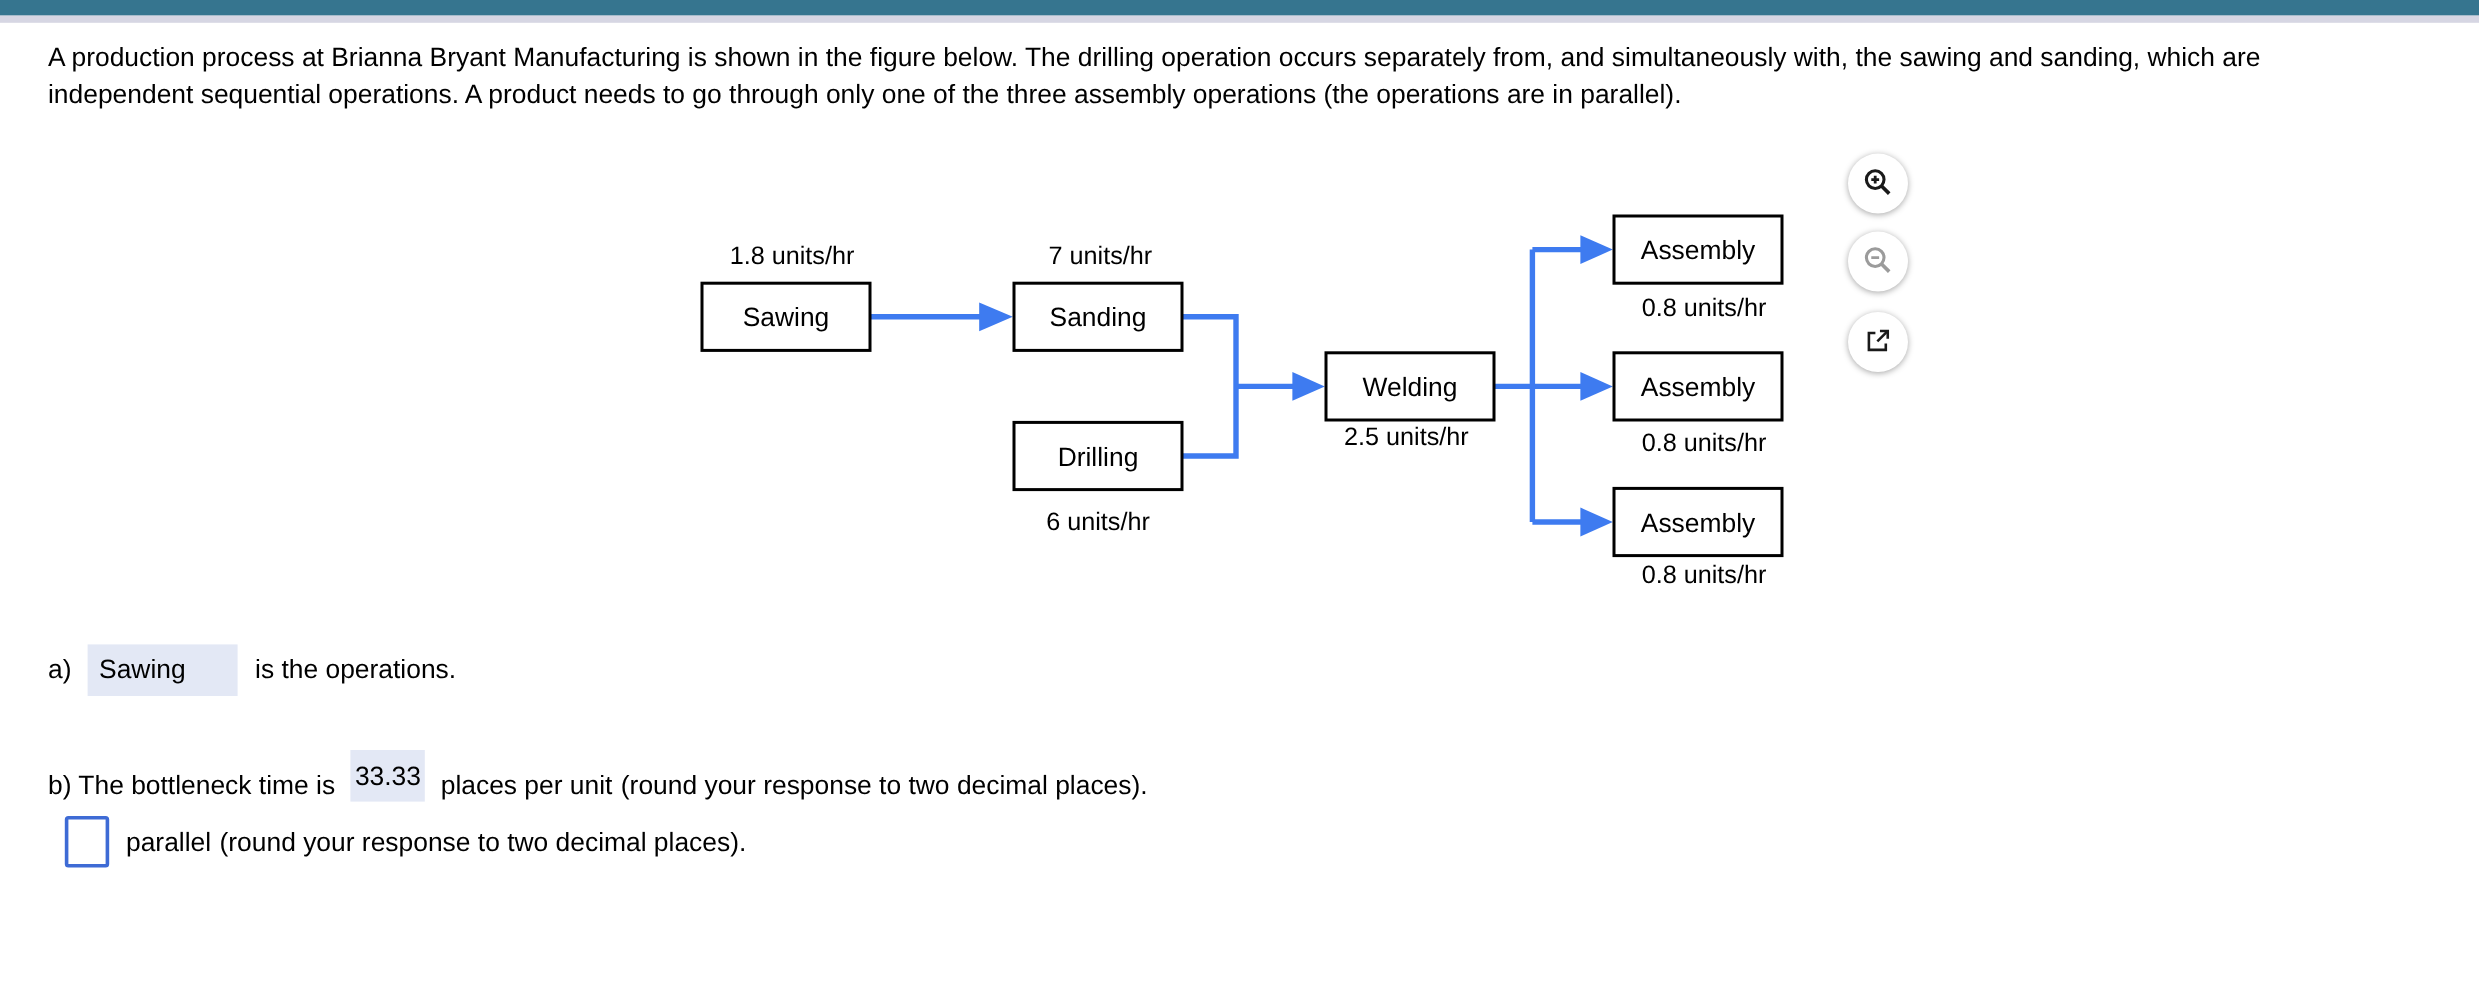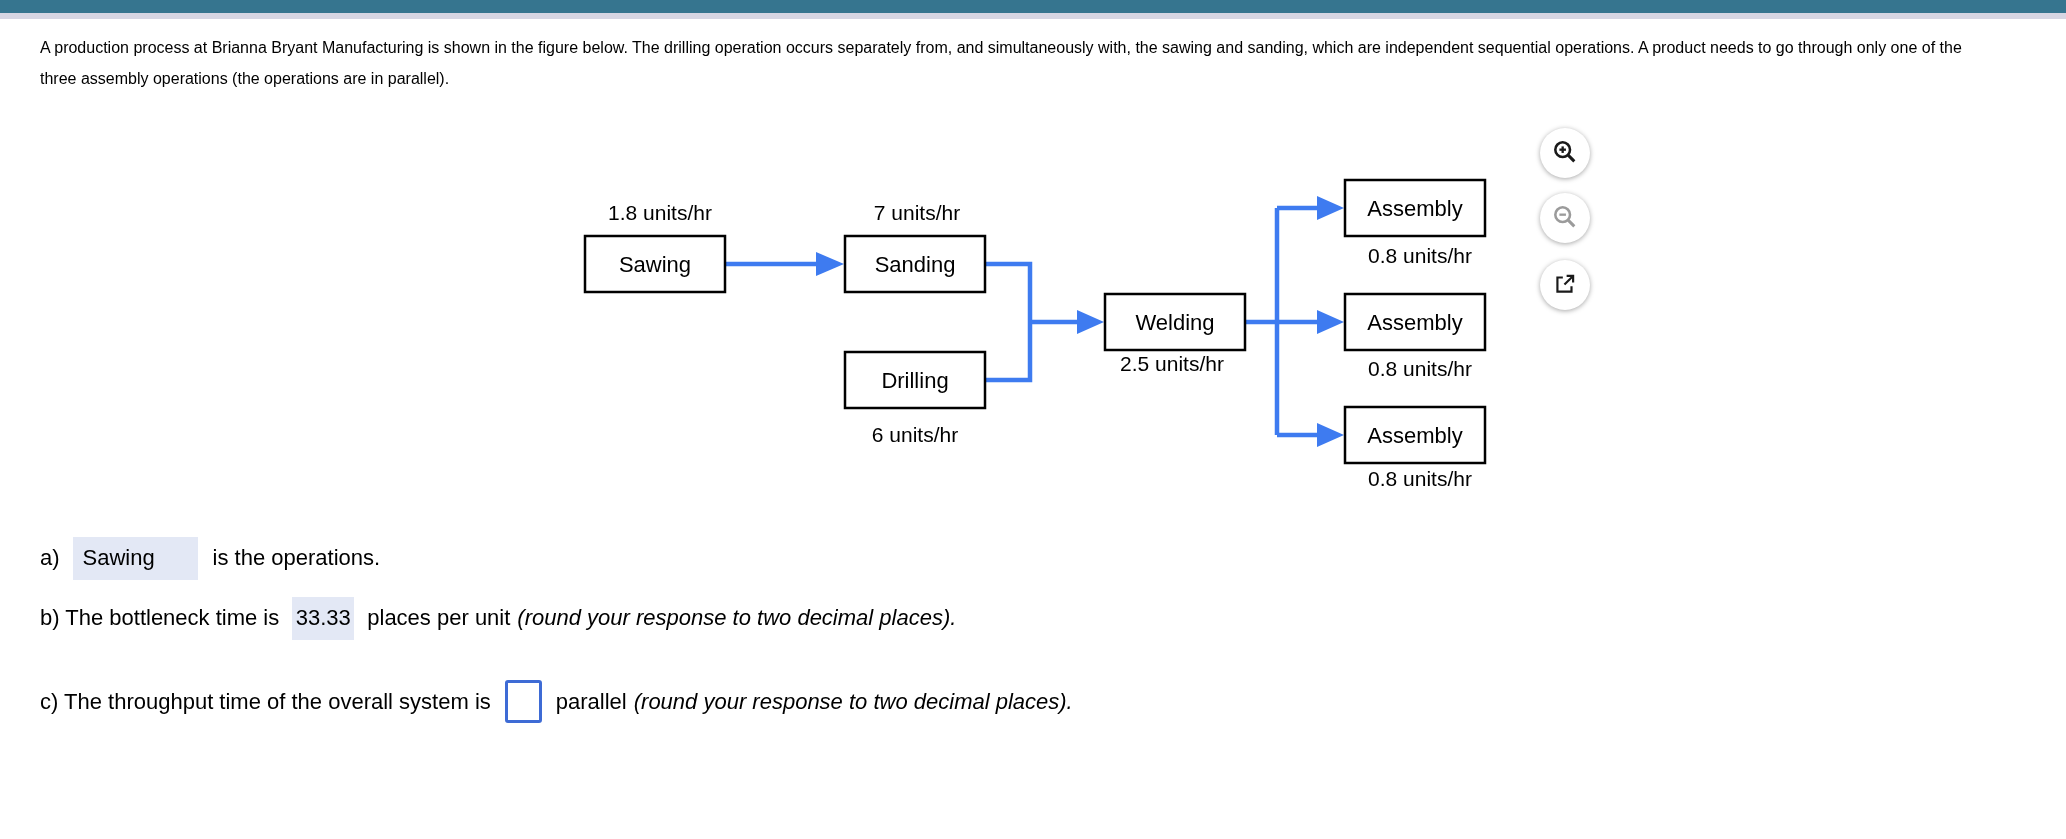--- a/index.html
+++ b/index.html
@@ -5,53 +5,53 @@
   html,body { margin:0; padding:0; background:#fff; }
   .screen {
     position:relative; width:2066px; height:839px; background:#ffffff;
     font-family:"Liberation Sans", sans-serif; color:#000; overflow:hidden;
   }
   .top-bar { position:absolute; left:0; top:0; width:2066px; height:13px; background:#36758F; }
   .top-divider { position:absolute; left:0; top:13px; width:2066px; height:6px; background:#D6D6E3; }
 
   .problem-text {
     position:absolute; left:40px; top:32px; width:1950px;
-    font-size:16px; line-height:31px;
+    font-size:22px; line-height:31px;
   }
 
   .diagram { position:absolute; left:560px; top:120px; }
   .diagram text { font-family:"Liberation Sans", sans-serif; }
 
   .fig-btn {
     position:absolute; left:1540px; width:50px; height:50px; border-radius:50%;
     background:#ffffff; border:none; padding:0; cursor:pointer;
     box-shadow:0 1px 5px rgba(0,0,0,0.35);
     display:flex; align-items:center; justify-content:center;
   }
   .fig-btn.zoom-in  { top:128px; }
   .fig-btn.zoom-out { top:193px; }
   .fig-btn.open-win { top:260px; }
 
   .q-line {
     position:absolute; left:40px; display:flex; align-items:center;
     font-size:22px; height:44px; white-space:pre;
   }
   .q-a { top:536px; }
-  .q-b { top:596px; }
+  .q-b { top:624px;align-items:flex-end; }
   .q-c { top:679px; height:45px; }
 
   .hl {
     background:#E3E8F5; height:43px; box-sizing:border-box;
     display:flex; align-items:center;
   }
   .hl-a { width:125px; padding-left:10px; margin-left:13px; }
   .hl-b { width:62px; justify-content:center; margin:0 13px; }
   .gap-15 { margin-left:15px; }
   .gap-7  { margin-left:7px; }
-  .note { font-style:italic; }
+  .note { }
 
   .answer-input {
     width:37px; height:43px; box-sizing:border-box; margin:0 14px;
     border:3px solid #3E6BD5; border-radius:3px; background:#fff;
     font-family:"Liberation Sans", sans-serif; font-size:22px; text-align:center; padding:0;
   }
 </style>
 </head>
 <body>
 
@@ -155,19 +155,18 @@
   <div class="q-line q-b">
     <span>b) The bottleneck time is</span>
     <span class="hl hl-b">
       <span>33.33</span>
     </span>
     <span>places per unit</span>
     <span class="note gap-7">(round your response to two decimal places).</span>
   </div>
 
   <div class="q-line q-c">
-    <span>c) The throughput time of the overall system is</span>
     <input class="answer-input" type="text" value="" style="">
     <span>parallel</span>
     <span class="note gap-7">(round your response to two decimal places).</span>
   </div>
 
 </div>
 
 </body></html>

